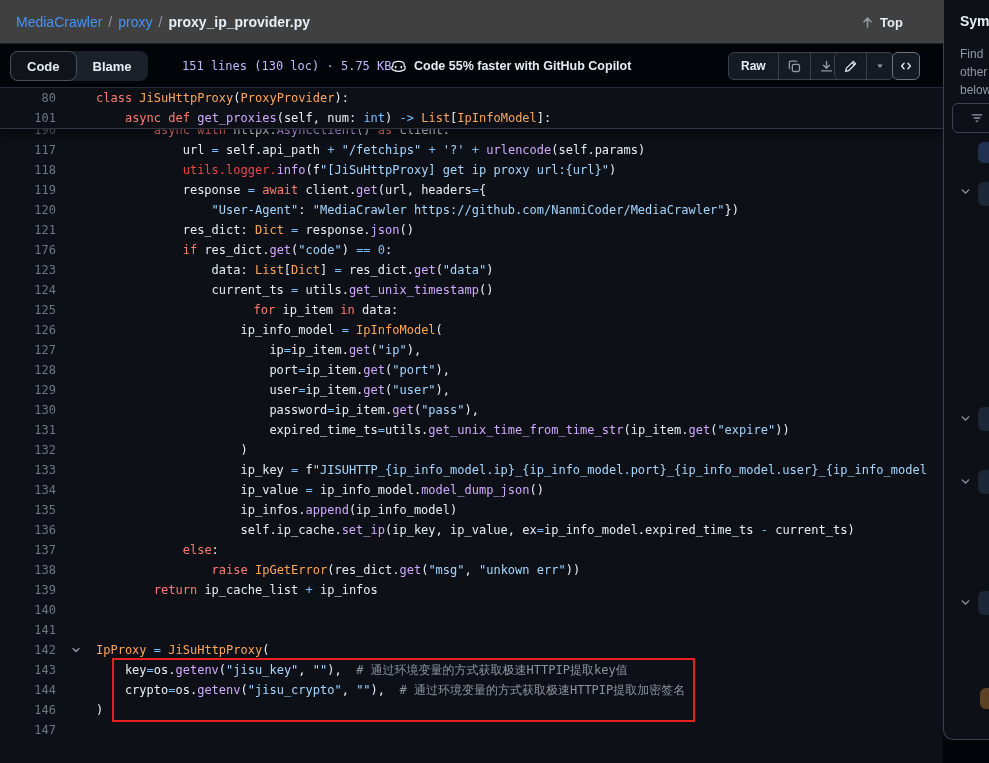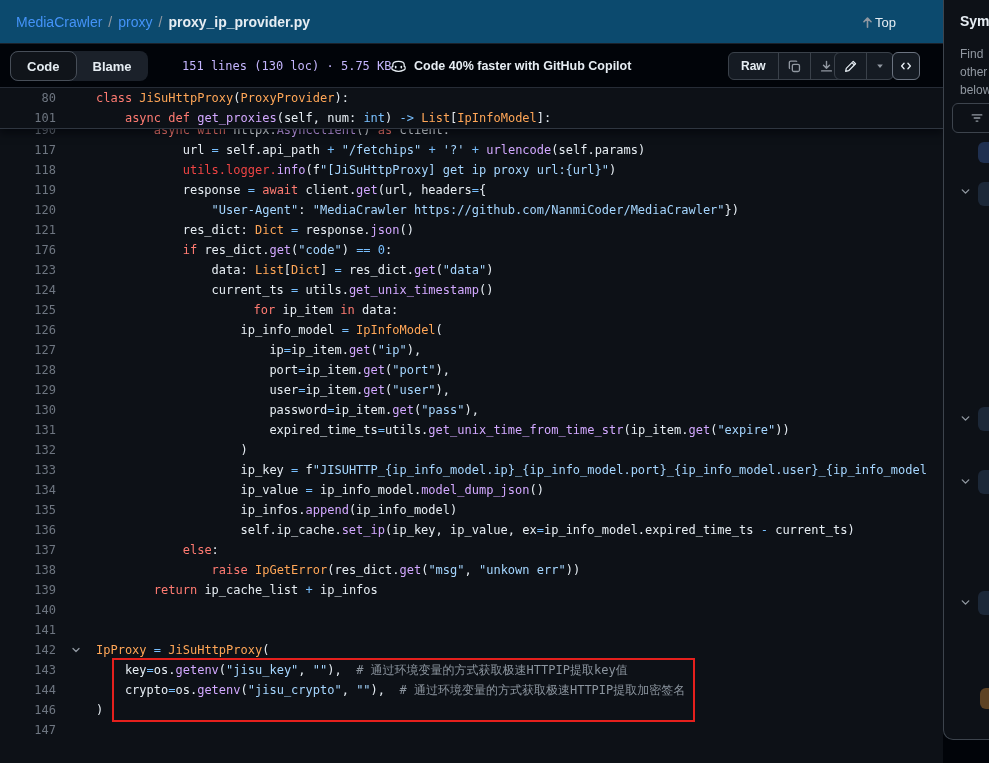--- a/index.html
+++ b/index.html
@@ -8,31 +8,31 @@
     background:#010409;
     font-family:"Liberation Sans","DejaVu Sans",sans-serif;
     color:#e6edf3;
     position:relative;
   }
   .mono { font-family:"DejaVu Sans Mono","Liberation Mono",monospace; }
 
   
   .breadcrumb-row {
     position:absolute; left:0; top:0; width:943px; height:44px;
-    background:#0c4a6e; border-bottom:1px solid #1b212a;
+    background:#404040; border-bottom:1px solid #1b212a;
     display:flex; align-items:center; padding-left:16px;
     font-size:14px;
   }
   .crumb-link { color:#4493f8; text-decoration:none; cursor:pointer; }
   .crumb-sep { color:#9198a1; margin:0 6px; }
   .crumb-file { color:#e6edf3; font-weight:700; }
   .top-btn {
     position:absolute; left:860px; top:0; height:44px;
-    display:flex; align-items:center; cursor:pointer;
-    font-size:13px; font-weight:400; color:#e6edf3;
+    display:flex; align-items:center; gap:5px; cursor:pointer;
+    font-size:13px; font-weight:700; color:#e6edf3;
   }
 
   
   .file-header {
     position:absolute; left:0; top:44px; width:943px; height:44px;
     background:#010409; border-bottom:1px solid #262c36;
   }
   .seg-control {
     position:absolute; left:10px; top:7px; height:30px;
     background:#1b212a; border-radius:8px;
@@ -160,21 +160,21 @@
   <div class="file-meta mono">151 lines (130 loc) · 5.75 KB</div>
 
   <div class="copilot-banner">
     <span style="display:flex">
       <svg width="17" height="17" viewBox="0 0 16 16" fill="none" stroke="#e6edf3" stroke-width="1.2">
         <path d="M2.6 6.5c0-2.2 1.6-3.3 5.4-3.3s5.4 1.1 5.4 3.3c0 .4 0 .8-.1 1.1.5.2.9.5.9.9v1.6c0 .5-.4.9-.9 1.1-1.3.6-3.3 1.4-5.3 1.4s-4-.8-5.3-1.4c-.5-.2-.9-.6-.9-1.1V8.5c0-.4.4-.7.9-.9-.1-.3-.1-.7-.1-1.1Z"></path>
         <rect x="4.6" y="7.2" width="1.5" height="2.6" rx=".7" fill="#e6edf3" stroke="none"></rect>
         <rect x="9.9" y="7.2" width="1.5" height="2.6" rx=".7" fill="#e6edf3" stroke="none"></rect>
       </svg>
     </span>
-    <span>Code 40% faster with GitHub Copilot</span>
+    <span>Code 55% faster with GitHub Copilot</span>
   </div>
 
   <div class="btn-group raw-group">
     <div class="gbtn" style="padding:0 12px">Raw</div>
     <div class="gbtn">
       <span style="display:flex">
         <svg width="15" height="15" viewBox="0 0 16 16" fill="none" stroke="#9198a1" stroke-width="1.4">
           <rect x="5.7" y="5.7" width="7.6" height="7.6" rx="1.6"></rect>
           <path d="M3.2 10.3c-.4-.2-.7-.6-.7-1.1V3.8c0-.9.7-1.6 1.6-1.6h5.4c.5 0 .9.3 1.1.7"></path>
         </svg>

